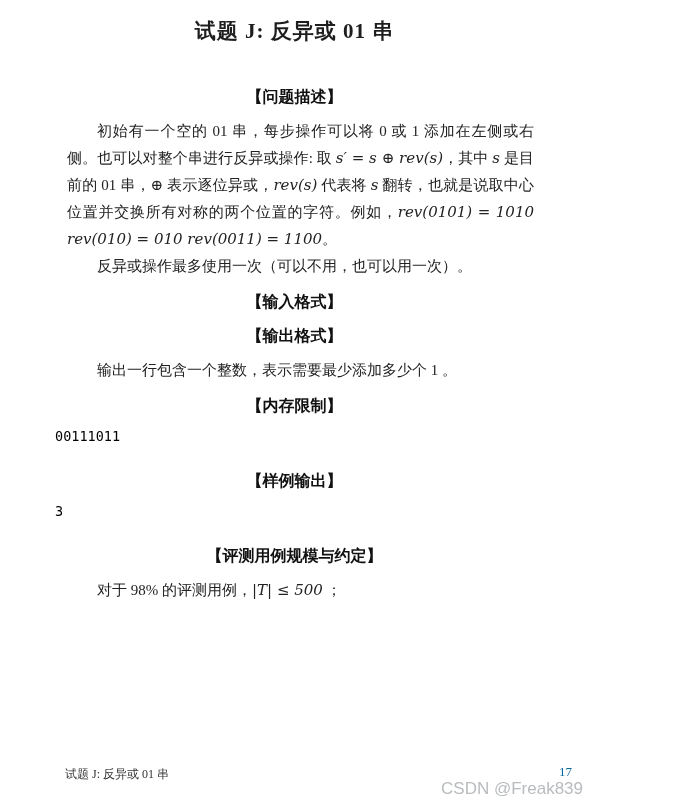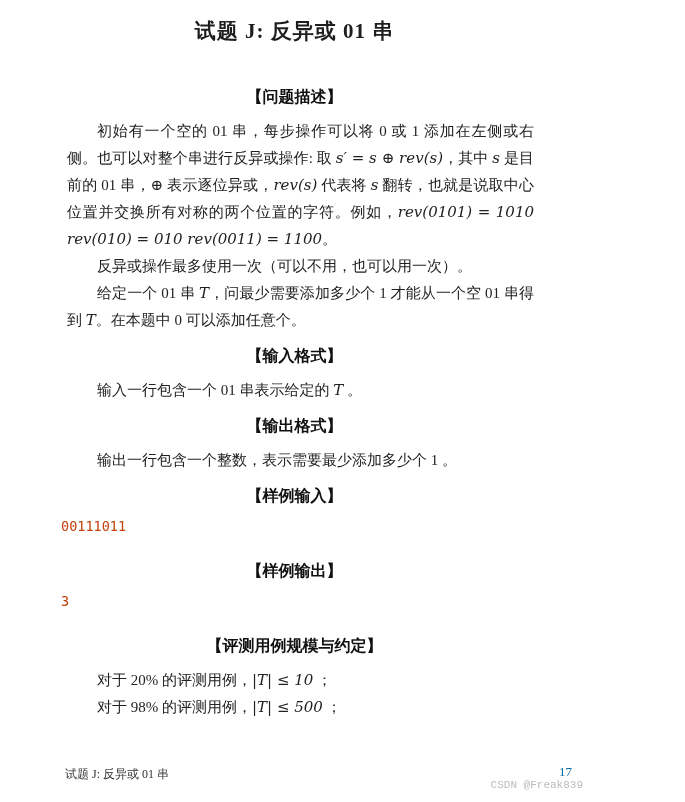--- a/index.html
+++ b/index.html
@@ -51,73 +51,70 @@
     margin-left: 12px;
   }
   p.para .math {
     font-family: "DejaVu Serif", "Liberation Serif", serif;
     font-style: italic;
   }
   .code-line {
     font-family: "DejaVu Sans Mono", "Liberation Mono", monospace;
     font-size: 13.5px;
     line-height: 18px;
-    color: #c2410c;
-    margin: 9px 0 24px 6px;
+    color: #000000;
+    margin: 9px 0 24px 0;
     white-space: pre;
   }
   .footer-left {
     position: absolute;
     top: 766px;
     left: 65px;
     font-size: 12px;
     color: #333;
   }
   .footer-page-number {
     position: absolute;
     top: 764px;
     left: 559px;
     font-size: 13px;
     color: #0369a1;
   }
   .watermark {
     position: absolute;
     top: 779px;
     right: 6px;
-    font-family: Liberation Mono, monospace;
-    font-size: 11px;
+    font-family: Liberation Sans, sans-serif;
+    font-size: 17px;
     color: #b8bcbe;
   }
 </style>
 </head>
 <body>
 
 <div class="page">
 
   <h1 class="doc-title">试题 J: 反异或 01 串</h1>
 
 
   <h2 class="sec-heading first-heading">【问题描述】</h2>
   <p class="para"><span>初始有一个空的 01 串，每步操作可以将 0 或 1 添加在左侧或右侧。也可以对整个串进行反异或操作: 取 </span><span class="math">s′ = s ⊕ rev(s)</span><span>，其中 </span><span class="math">s</span><span> 是目前的 01 串，⊕ 表示逐位异或，</span><span class="math">rev(s)</span><span> 代表将 </span><span class="math">s</span><span> 翻转，也就是说取中心位置并交换所有对称的两个位置的字符。例如，</span><span class="math">rev(0101) = 1010 rev(010) = 010 rev(0011) = 1100</span><span>。</span></p>
   <p class="para"><span>反异或操作最多使用一次（可以不用，也可以用一次）。</span></p>
-  <p class="para"><span>给定一个 01 串 </span><span class="math">T</span><span>，问最少需要添加多少个 1 才能从一个空 01 串得到 </span><span class="math">T</span><span>。在本题中 0 可以添加任意个。</span></p>
 
   <h2 class="sec-heading">【输入格式】</h2>
-  <p class="para"><span>输入一行包含一个 01 串表示给定的 </span><span class="math">T</span><span> 。</span></p>
 
   <h2 class="sec-heading">【输出格式】</h2>
   <p class="para"><span>输出一行包含一个整数，表示需要最少添加多少个 1 。</span></p>
 
-  <h2 class="sec-heading">【样例输入】</h2>
+  <h2 class="sec-heading">【内存限制】</h2>
   <div class="code-line">00111011</div>
 
   <h2 class="sec-heading">【样例输出】</h2>
   <div class="code-line">3</div>
 
   <h2 class="sec-heading">【评测用例规模与约定】</h2>
-  <p class="para"><span>对于 20% 的评测用例，</span><span class="math">|T| ≤ 10</span><span> ；</span></p>
   <p class="para"><span>对于 98% 的评测用例，</span><span class="math">|T| ≤ 500</span><span> ；</span></p>
 
   <div class="footer-left">试题 J: 反异或 01 串</div>
   <div class="footer-page-number">17</div>
   <div class="watermark" style="color: rgb(184, 188, 190);">CSDN @Freak839</div>
 
 </div>
 
 </body></html>

